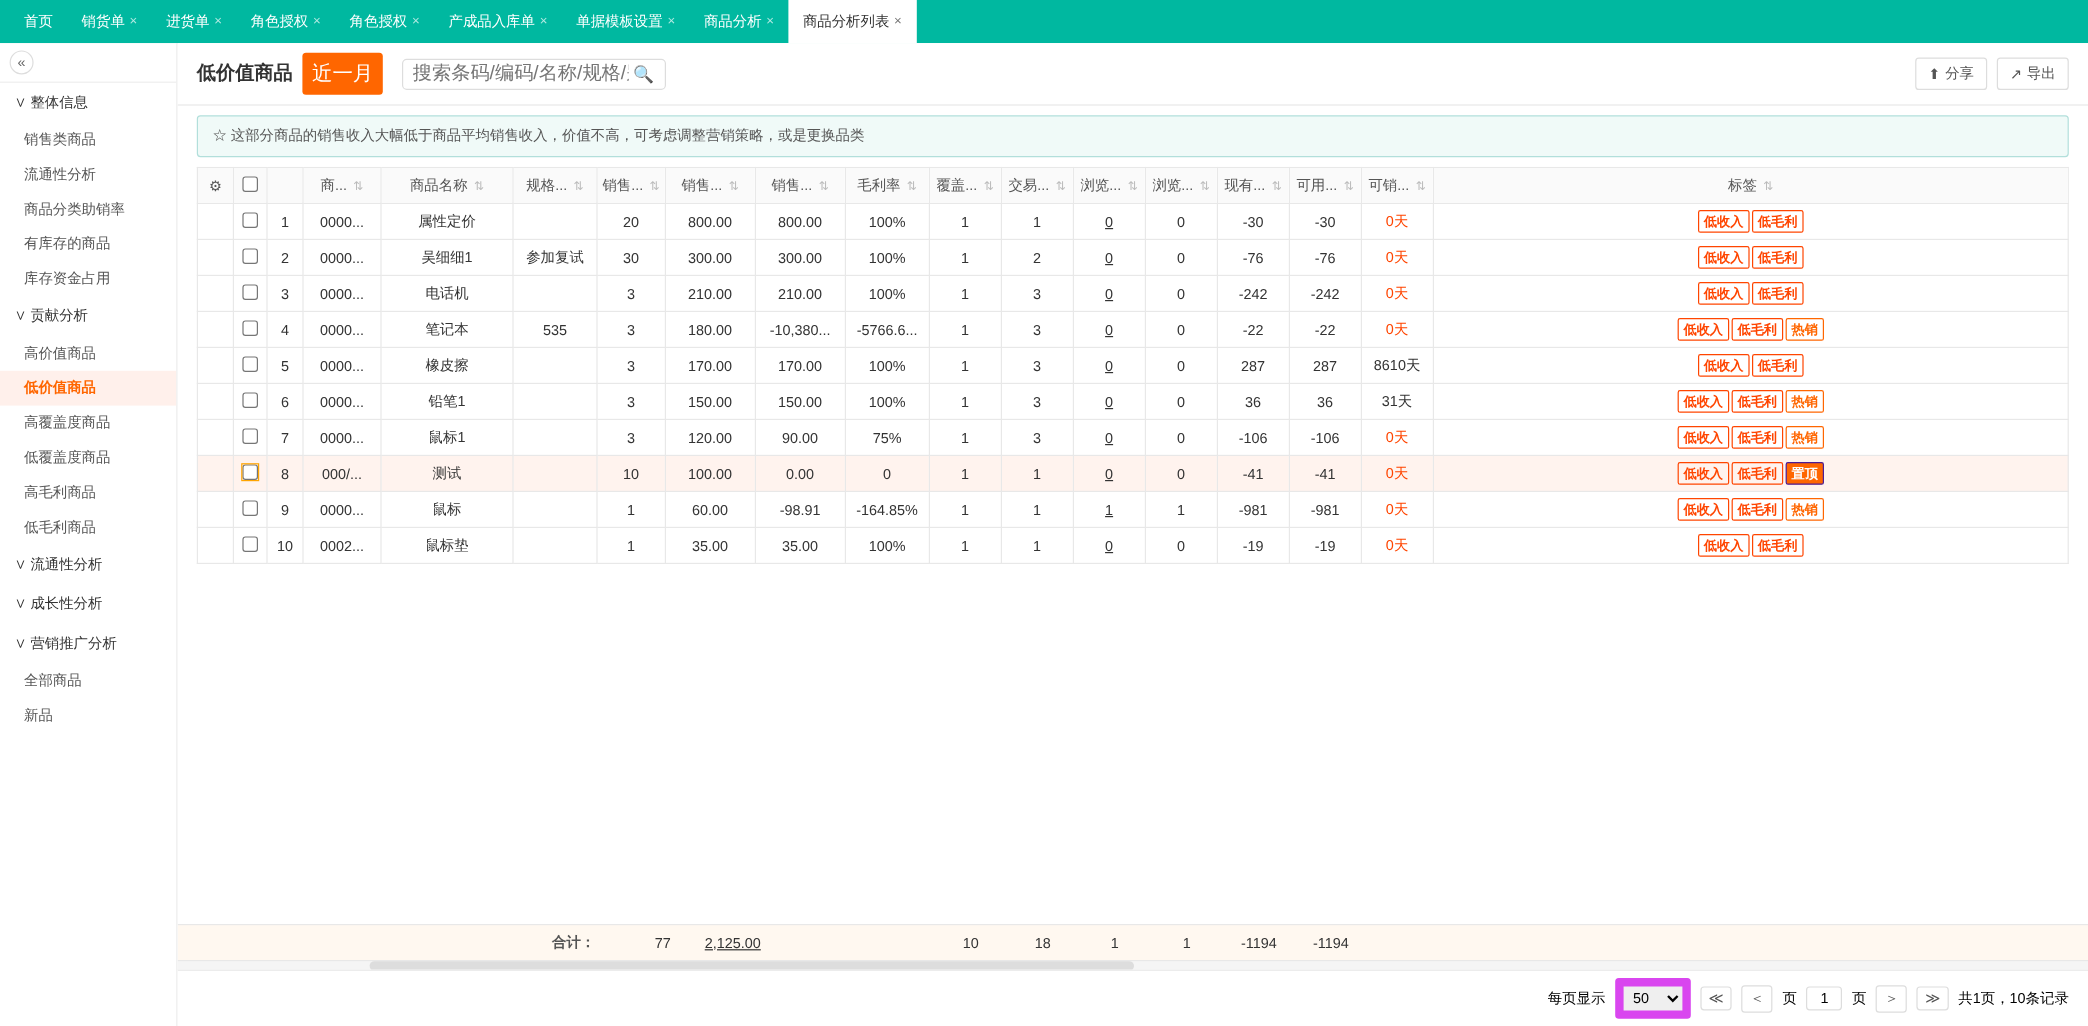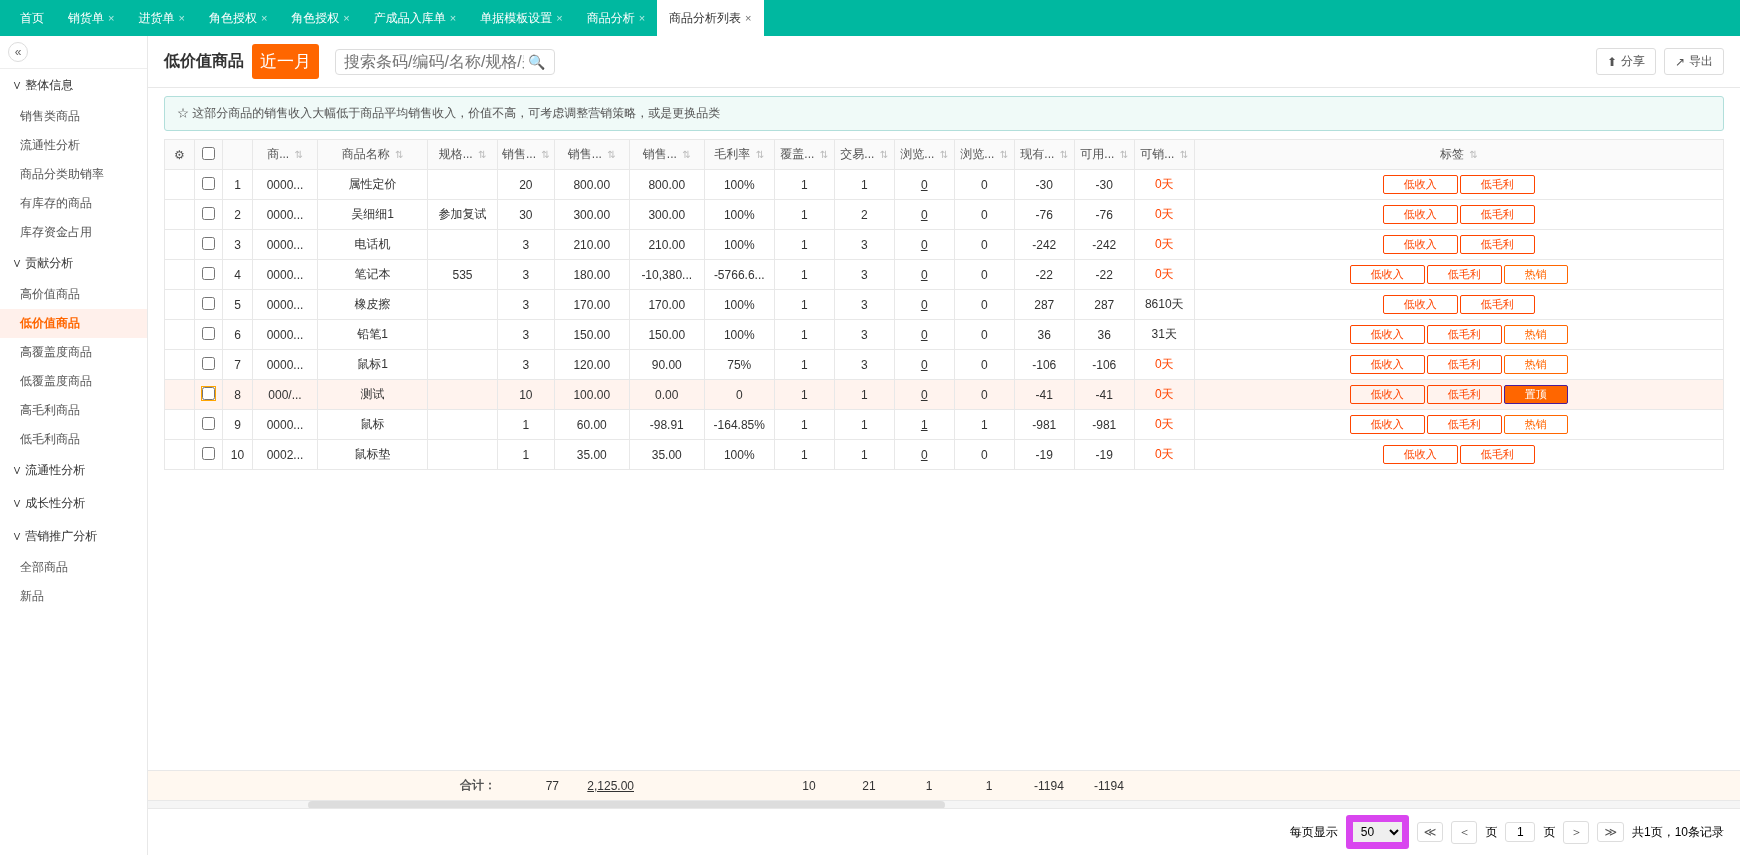--- a/index.html
+++ b/index.html
@@ -91,22 +91,22 @@
       text-align: center; color: #555; white-space: nowrap; position: sticky; top: 0;
       font-weight: normal;
     }
     thead tr th .sort-icons { color: #bbb; font-size: 10px; margin-left: 2px; }
     tbody tr td {
       border: 1px solid #e8e8e8; padding: 5px 4px; text-align: center;
       color: #333; white-space: nowrap;
     }
     tbody tr.highlighted td { background: #fff3ee; }
     .tag {
-      display: inline-block; padding: 1px 20px; border-radius: 2px;
-      font-size: 11px; margin: 0 1px;
+      display: inline-block; padding: 1px 4px; border-radius: 2px;
+      font-size: 11px; margin: 0 1px; font-weight: bold;
     }
     .tag-red { color: #ff4500; border: 1px solid #ff4500; }
     .tag-orange { color: #ff6600; border: 1px solid #ff6600; }
     .tag-orange-fill { color: white; background: #ff6600; border: 1px solid #4c1d95; }
     .underline { text-decoration: underline; }
 
     
     .footer {
       display: flex; align-items: center; padding: 6px 16px;
       border-top: 1px solid #e8e8e8; background: white;
@@ -468,21 +468,21 @@
       </div>
 
       <div style="background:#fff8f0; border-top:1px solid #e8e8e8; padding:6px 16px; display:flex; align-items:center;">
         <span style="width:340px; text-align:right; padding-right:8px; color:#555; font-weight:bold;">合计：</span>
         <div style="display:flex; flex:1; gap:0; align-items:center;">
           <span style="width:55px; text-align:right; color:#333;">77</span>
           <span style="width:75px; text-align:right; color:#333;text-decoration:underline;">2,125.00</span>
           <span style="width:75px; text-align:center;"></span>
           <span style="width:70px; text-align:center;"></span>
           <span style="width:60px; text-align:center; color:#333;">10</span>
-          <span style="width:60px; text-align:center; color:#333;">21</span>
+          <span style="width:60px; text-align:center; color:#333;">18</span>
           <span style="width:60px; text-align:center; color:#333;">1</span>
           <span style="width:60px; text-align:center; color:#333;">1</span>
           <span style="width:60px; text-align:center; color:#333;">-1194</span>
           <span style="width:60px; text-align:center; color:#333;">-1194</span>
           <span style="width:60px;"></span>
         </div>
       </div>
 
       <div style="height:8px; background:#f5f5f5; border-top: 1px solid #e8e8e8;">
         <div style="height:8px; background:#ddd; width:40%; margin-left:160px; border-radius:4px;"></div>

